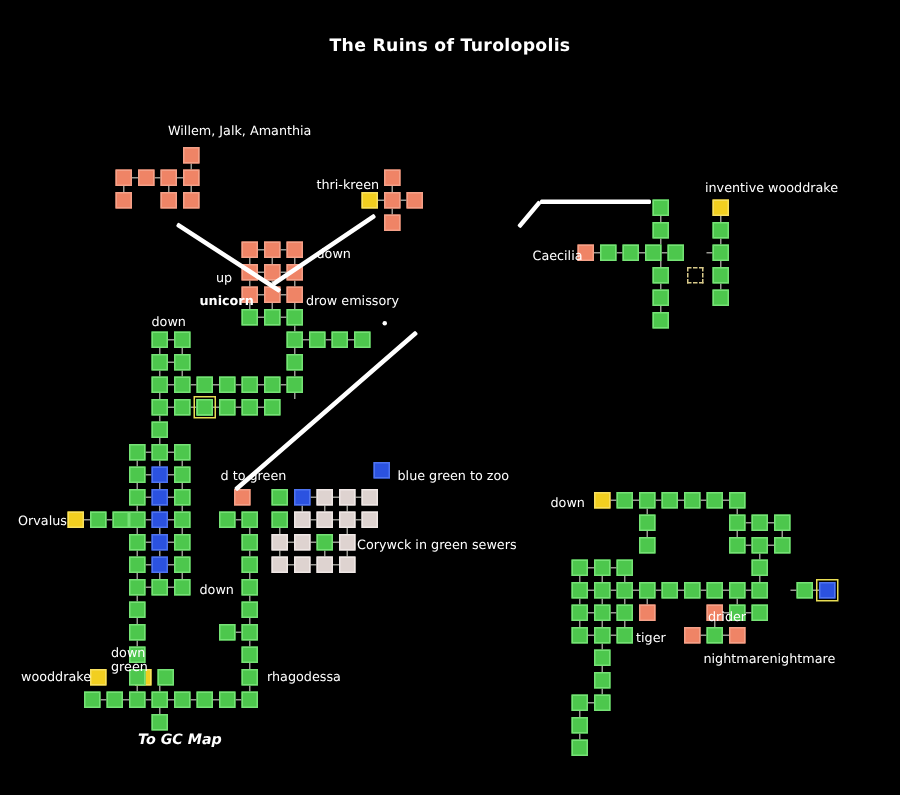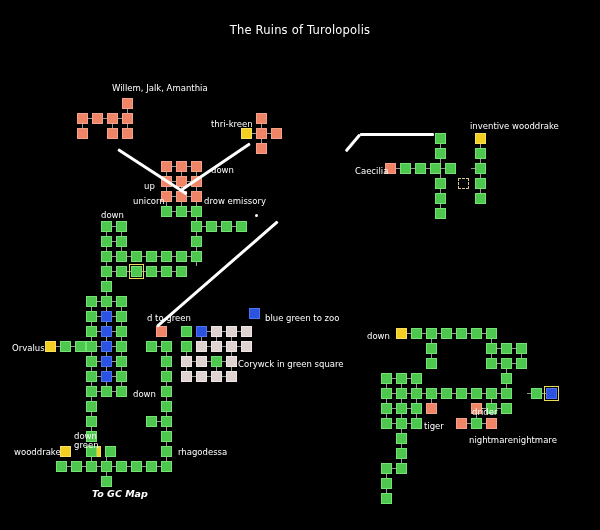--- a/index.html
+++ b/index.html
@@ -14,21 +14,21 @@
   #map{
     position:absolute;left:0;top:0;width:600px;height:530px;
     background:#000000;
   }
   .title{
     position:absolute;
     width:100%;
     top:23px;
     text-align:center;
     font-size:11.5px;
-    font-weight:normal;
+    font-weight:bold;
     letter-spacing:.2px;
     color:#ffffff;
   }
   
   .cell{
     position:absolute;
     width:11px;height:11px;
     box-sizing:border-box;
   }
   .cell.green{background:#4dc74d;border:1px solid #76e276;}
@@ -482,27 +482,27 @@
 
   <div class="legend-sq" style="left:249px;top:308px;"></div>
 
   <div id="labels">
       <div class="lbl" style="left: 112px; top: 83px;">Willem, Jalk, Amanthia</div>
       <div class="lbl" style="left: 211px; top: 119px;">thri-kreen</div>
       <div class="lbl" style="left: 470px; top: 121px;">inventive wooddrake</div>
       <div class="lbl" style="left: 355px; top: 166px;">Caecilia</div>
       <div class="lbl" style="left: 211px; top: 165px;">down</div>
       <div class="lbl" style="left: 144px; top: 181px;">up</div>
-      <div class="lbl" style="left: 133px; top: 196px;">unicorn</div>
+      <div class="lbl" style="left: 133px; top: 196px; font-weight: bold;">unicorn</div>
       <div class="lbl" style="left: 204px; top: 196px;">drow emissory</div>
       <div class="lbl" style="left: 101px; top: 210px;">down</div>
       <div class="lbl" style="left: 147px; top: 313px;">d to green</div>
       <div class="lbl" style="left: 265px; top: 313px;">blue green to zoo</div>
       <div class="lbl" style="left: 12px; top: 343px;">Orvalus</div>
-      <div class="lbl" style="left: 238px; top: 359px;">Corywck in green square</div>
+      <div class="lbl" style="left: 238px; top: 359px;">Corywck in green sewers</div>
       <div class="lbl" style="left: 367px; top: 331px;">down</div>
       <div class="lbl" style="left: 133px; top: 389px;">down</div>
       <div class="lbl" style="left: 472px; top: 407px;">drider</div>
       <div class="lbl" style="left: 424px; top: 421px;">tiger</div>
       <div class="lbl" style="left: 469px; top: 435px;">nightmare</div>
       <div class="lbl" style="left: 513px; top: 435px;">nightmare</div>
       <div class="lbl" style="left: 74px; top: 431px;">down</div>
       <div class="lbl" style="left: 74px; top: 440px;">green</div>
       <div class="lbl" style="left: 14px; top: 447px;">wooddrake</div>
       <div class="lbl" style="left: 178px; top: 447px;">rhagodessa</div>

